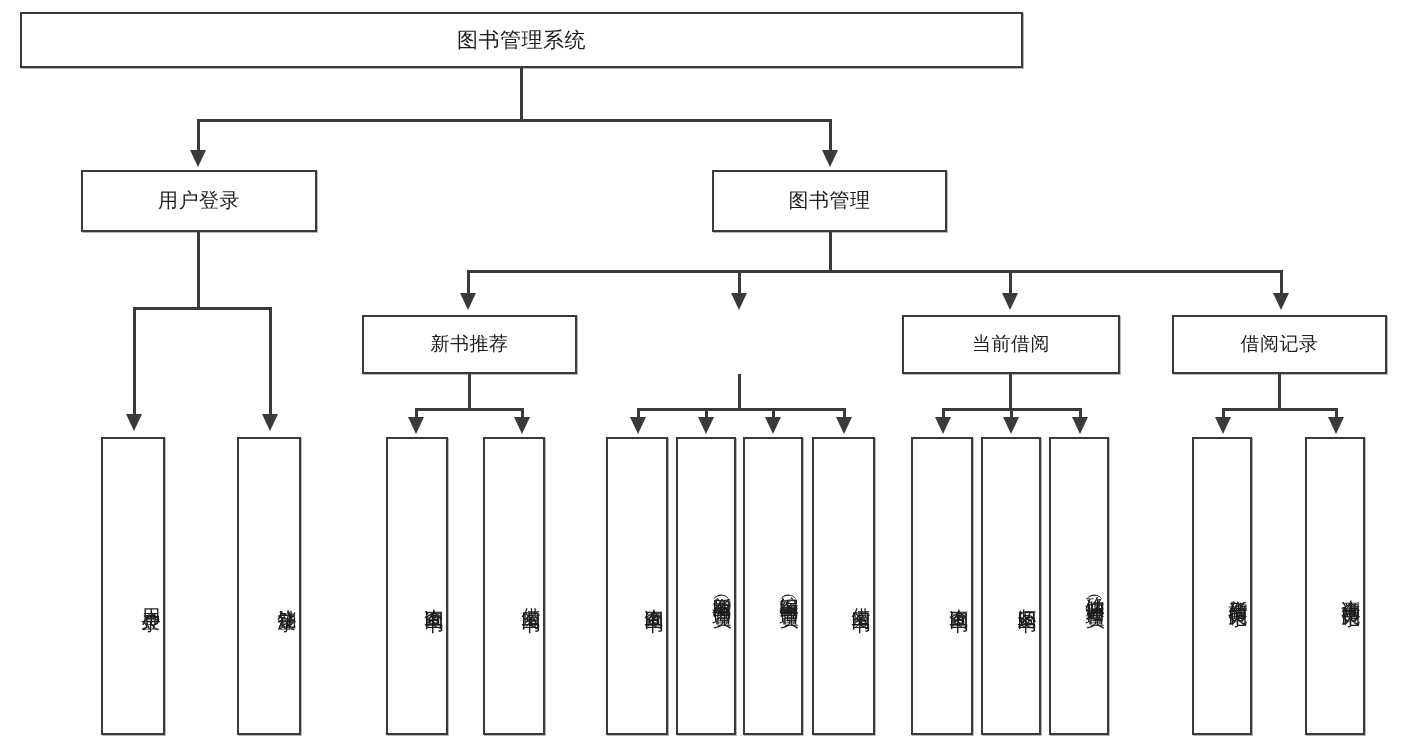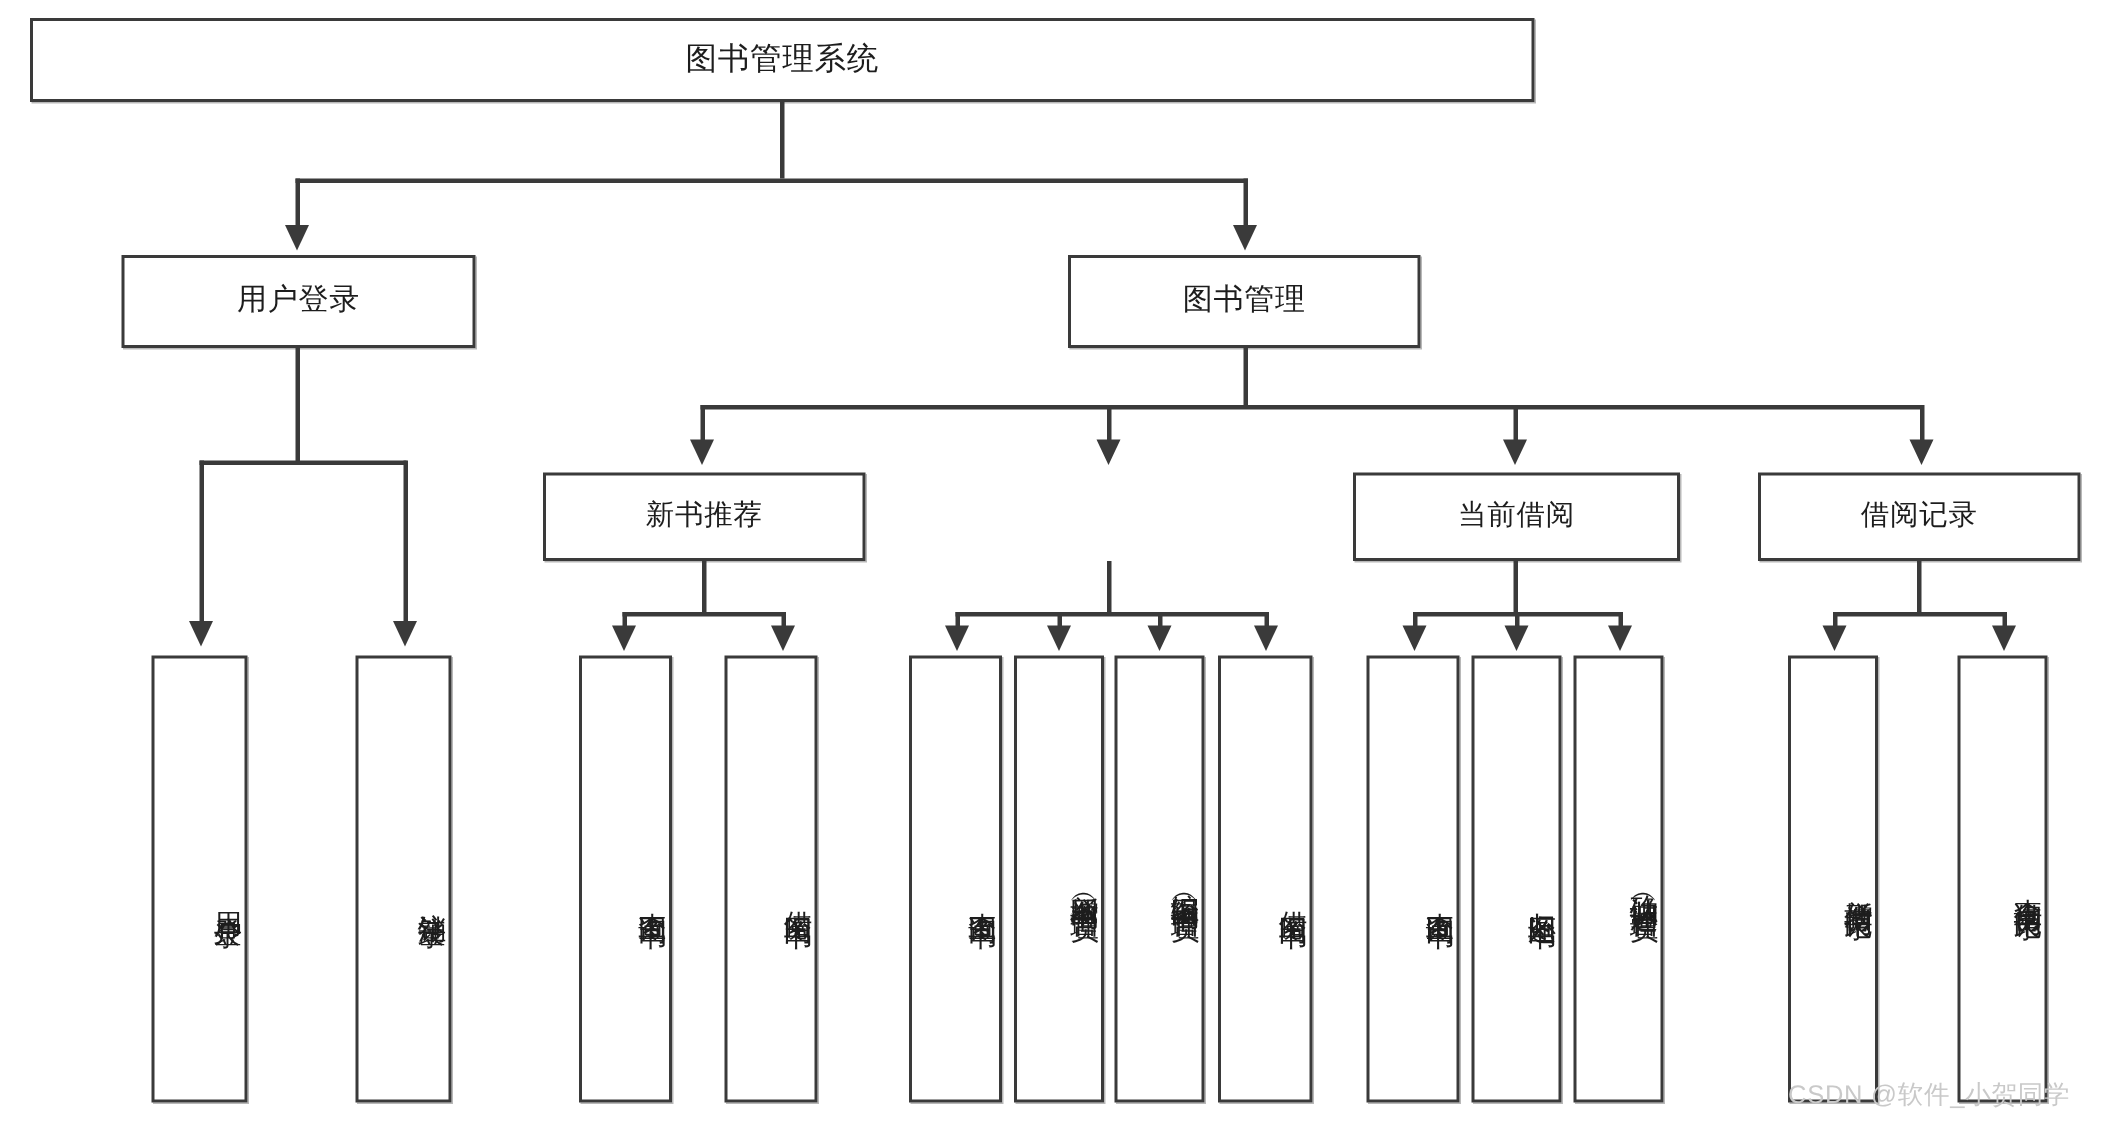--- a/index.html
+++ b/index.html
@@ -169,15 +169,14 @@
   <div class="node leaf tall" style="left:743px; top:437px; width:60px; height:298px;">编辑图书（管理员）</div>
   <div class="node leaf" style="left:812px; top:437px; width:63px; height:298px;">借阅图书</div>
 
   <div class="node leaf" style="left:911px; top:437px; width:62px; height:298px;">查询图书</div>
   <div class="node leaf" style="left:981px; top:437px; width:60px; height:298px;">归还图书</div>
   <div class="node leaf tall" style="left:1049px; top:437px; width:60px; height:298px;">确认归还（管理员）</div>
 
   <div class="node leaf tall" style="left:1192px; top:437px; width:60px; height:298px;">新增借阅记录</div>
   <div class="node leaf tall" style="left:1305px; top:437px; width:60px; height:298px;">查询借阅记录</div>
 
-  <div id="watermark" style="left:1192px; top:718px;">CSDN @软件_小贺同学</div>
 
 </div>
 
 </body></html>

